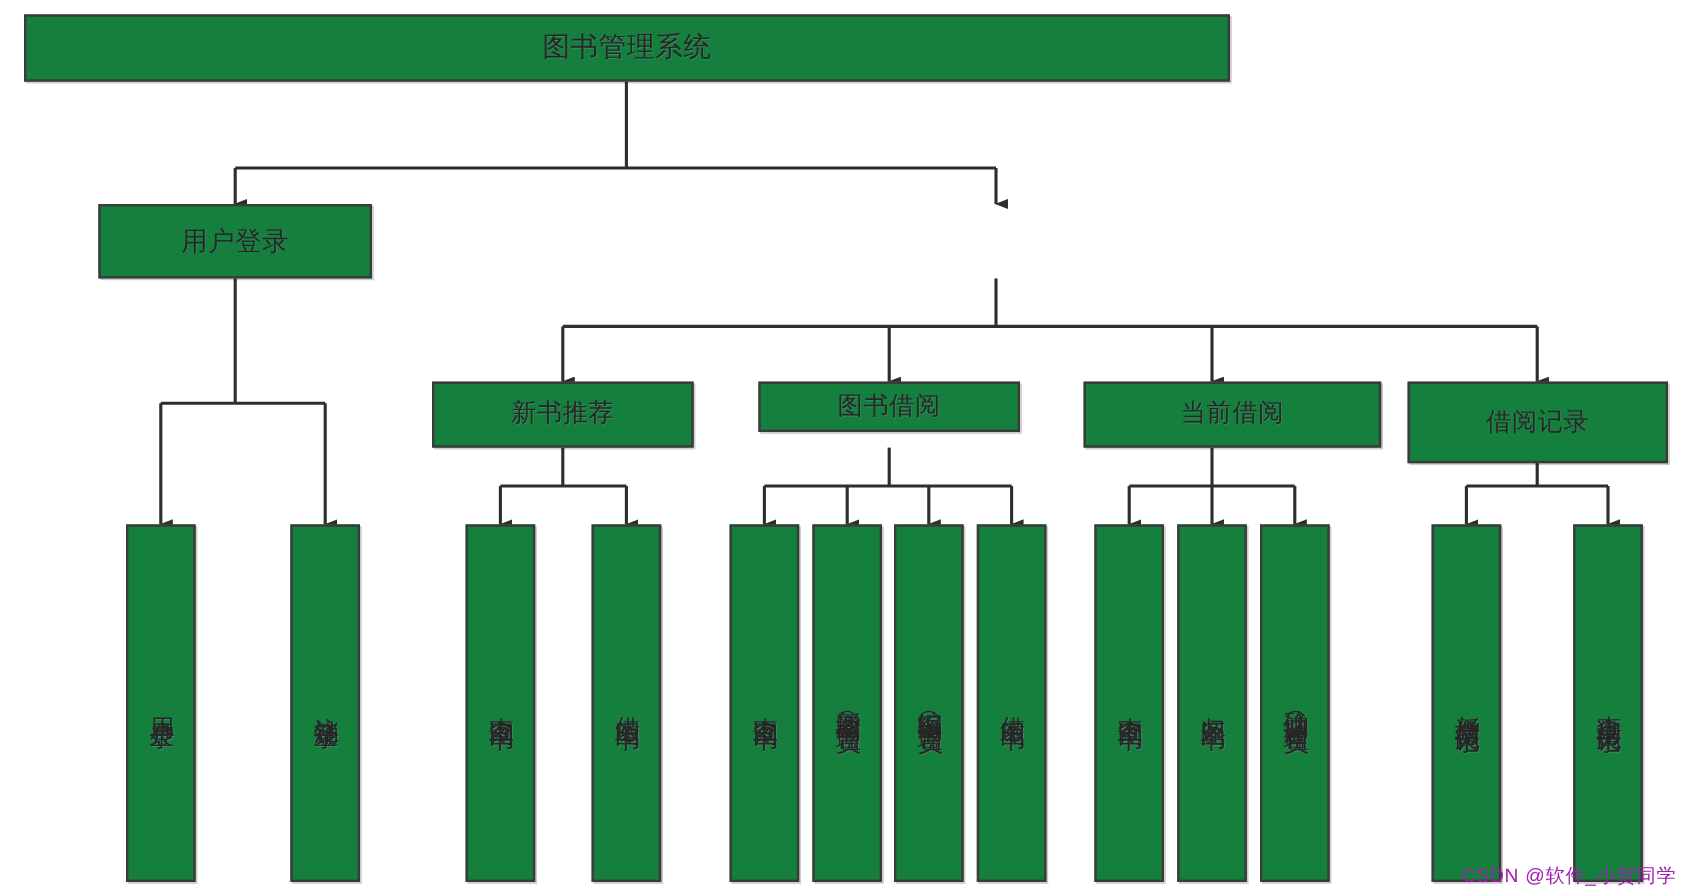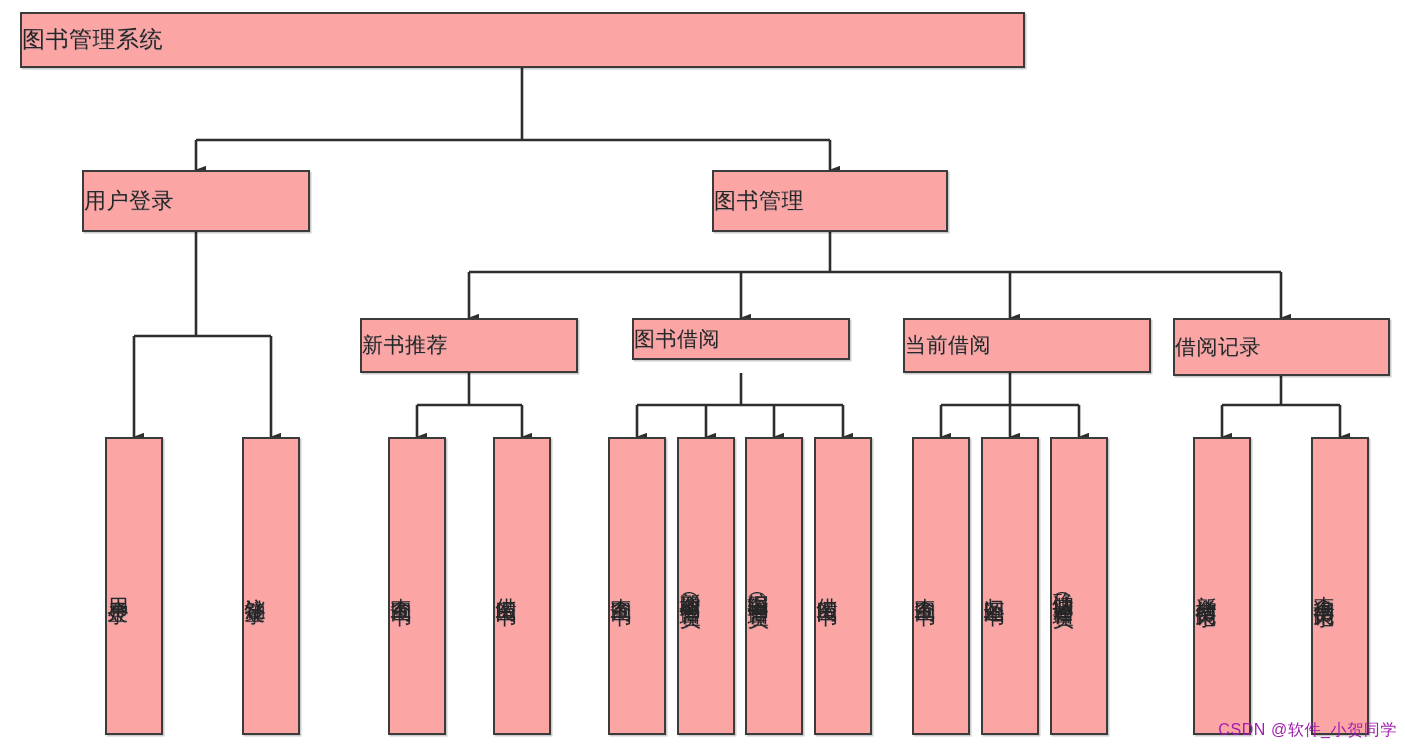--- a/index.html
+++ b/index.html
@@ -18,25 +18,25 @@
   svg#edges{
     position:absolute;
     left:0; top:0;
     width:1405px;
     height:747px;
     pointer-events:none;
   }
   .node{
     position:absolute;
     box-sizing:border-box;
-    background:#fca5a5;
+    background:#15803d;
     border:2.4px solid #3b3b3b;
     display:flex;
     align-items:center;
-    justify-content:flex-start;
+    justify-content:center;
     box-shadow:1.5px 1.5px 0 rgba(0,0,0,0.20);
   }
   .node .label{
     font-size:22px;
     line-height:1.18;
     letter-spacing:0.5px;
     color:#262626;
     white-space:nowrap;
     text-shadow:0.6px 0.6px 0 rgba(140,150,170,0.35);
   }
@@ -118,34 +118,31 @@
     </g>
   </svg>
 
   <div class="node root" style="left:20px;top:12px;width:1005px;height:56px;">
     <span class="label">图书管理系统</span>
   </div>
 
   <div class="node lvl1" style="left:82px;top:170px;width:228px;height:62px;">
     <span class="label">用户登录</span>
   </div>
-  <div class="node lvl1" style="left:712px;top:170px;width:236px;height:62px;">
-    <span class="label">图书管理</span>
-  </div>
 
   <div class="node lvl2" style="left:360px;top:318px;width:218px;height:55px;">
     <span class="label">新书推荐</span>
   </div>
   <div class="node lvl2" style="left:632px;top:318px;width:218px;height:42px;">
     <span class="label">图书借阅</span>
   </div>
   <div class="node lvl2" style="left:903px;top:318px;width:248px;height:55px;">
     <span class="label">当前借阅</span>
   </div>
-  <div class="node lvl2" style="left:1173px;top:318px;width:217px;height:58px;">
+  <div class="node lvl2" style="left:1173px;top:318px;width:217px;height:68px;">
     <span class="label">借阅记录</span>
   </div>
 
   <div class="node leaf" style="left:105px;top:437px;width:58px;height:298px;">
     <span class="label">用户登录</span>
   </div>
   <div class="node leaf" style="left:242px;top:437px;width:58px;height:298px;">
     <span class="label">注销登录</span>
   </div>
 

